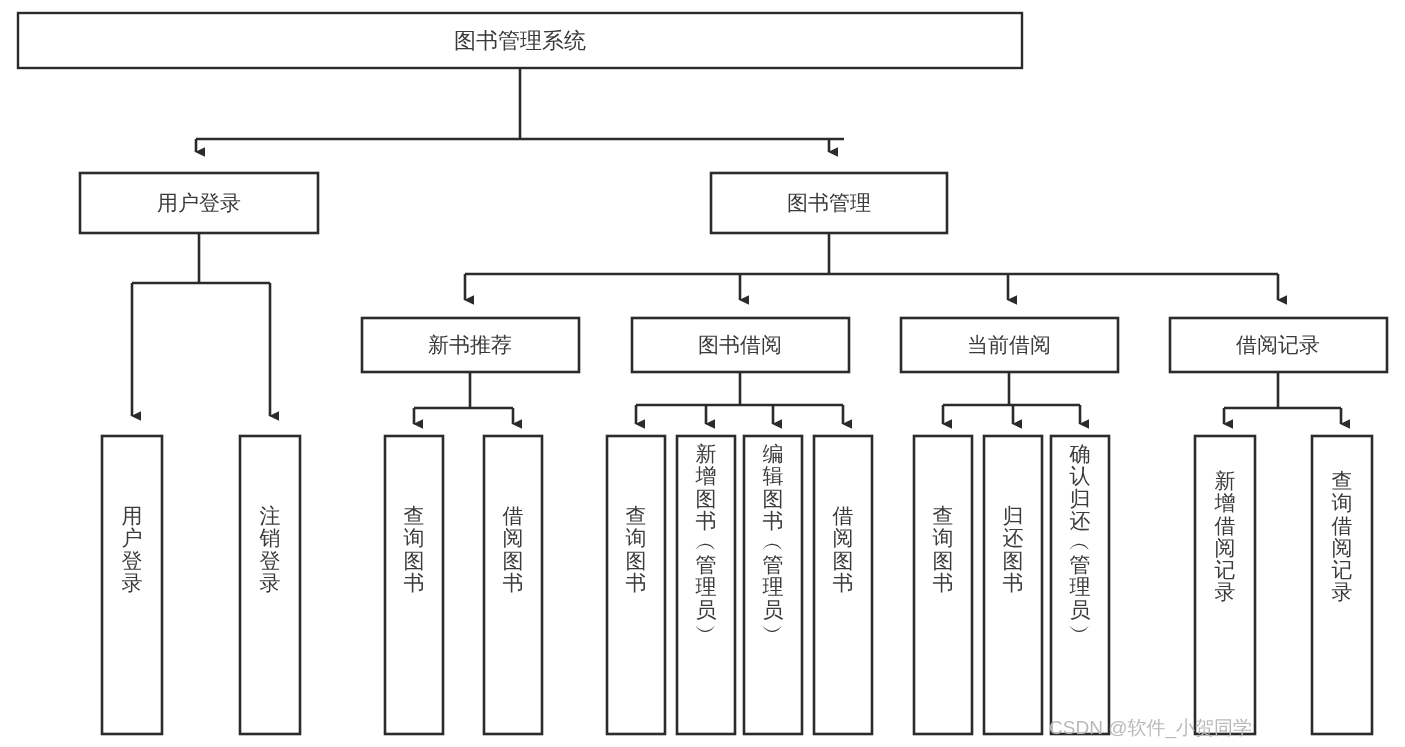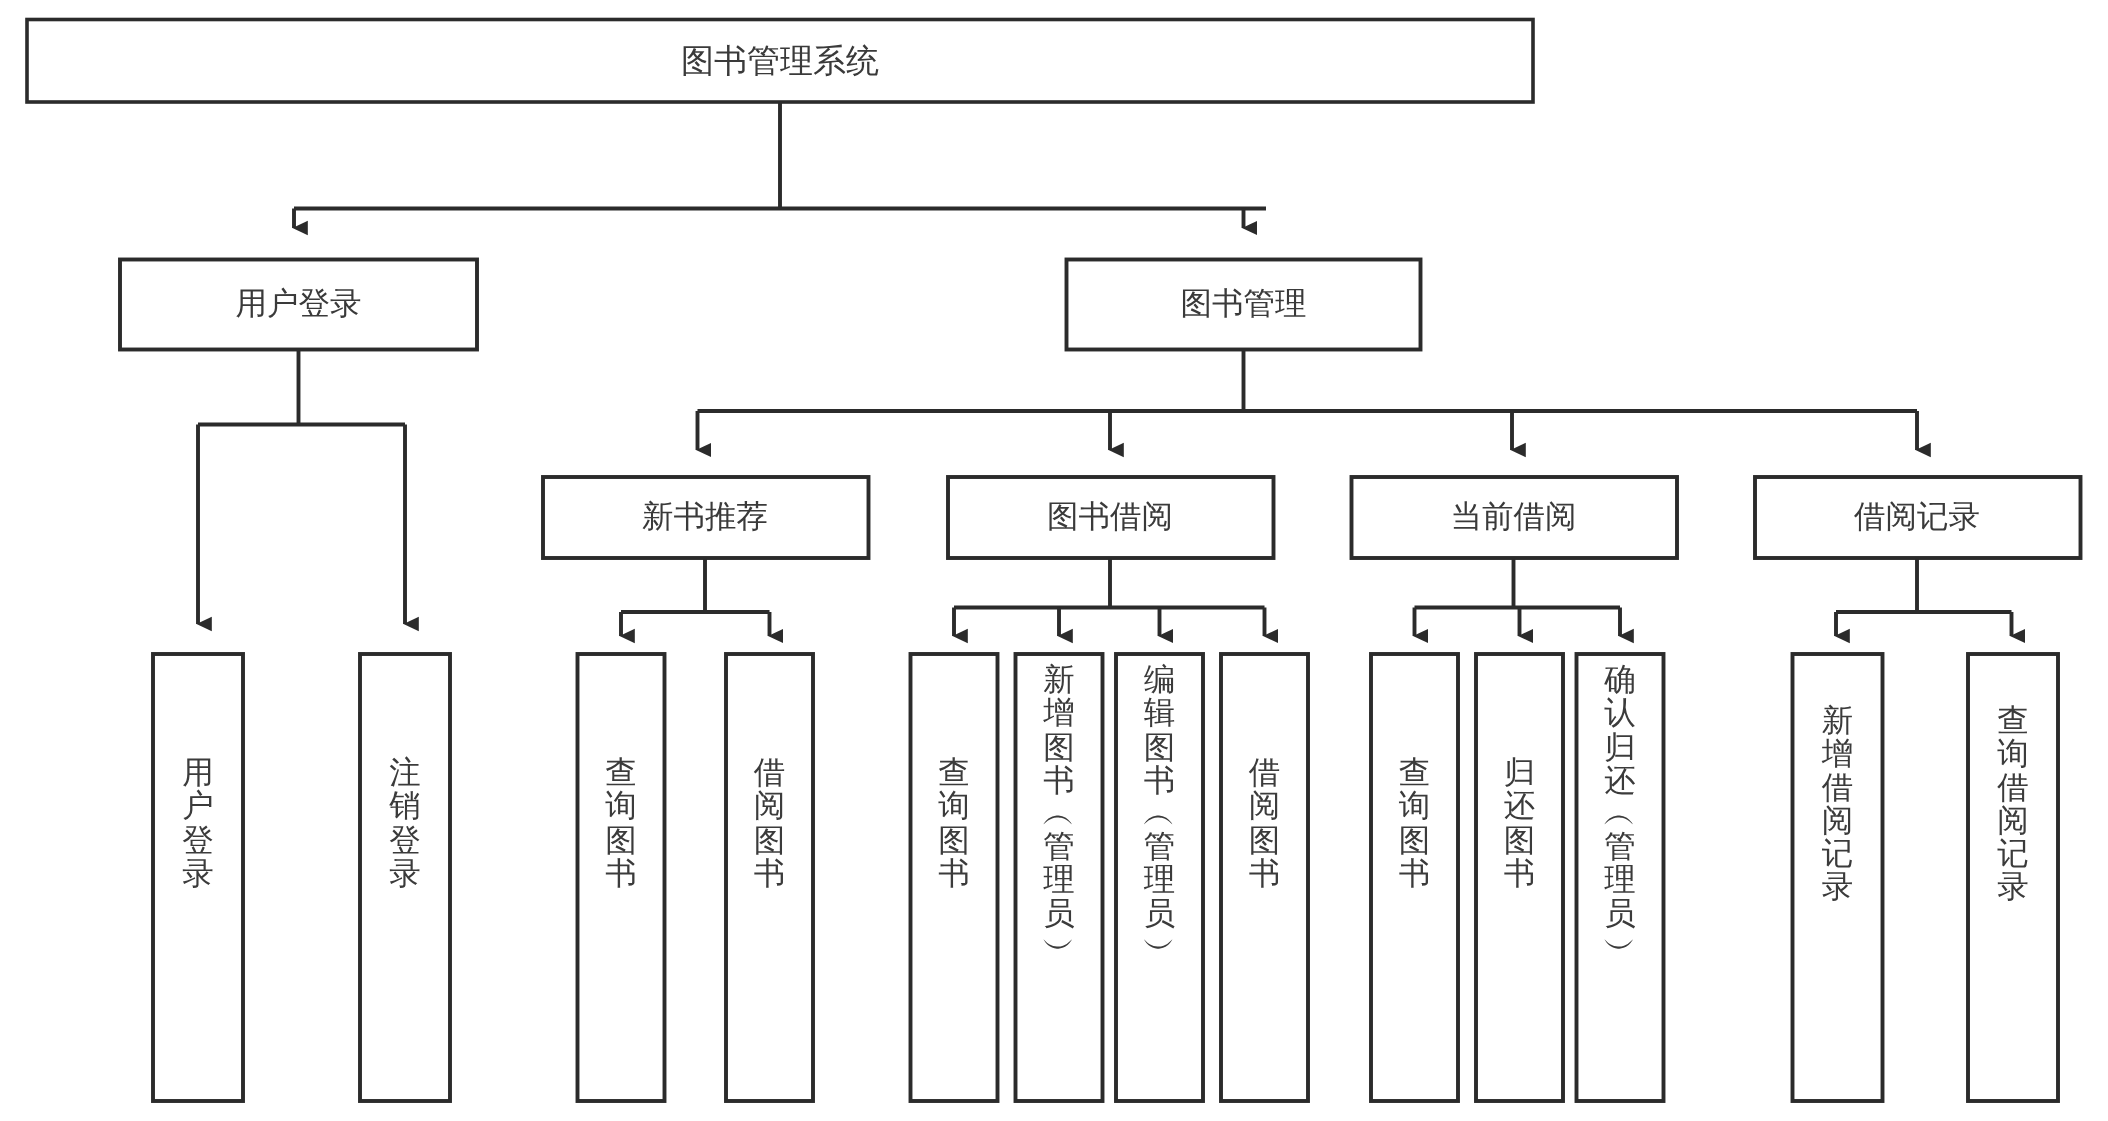--- a/index.html
+++ b/index.html
@@ -309,14 +309,15 @@
     </div>
   <div class="vtext-wrap" style="left:1312px; top:470px; width:60px;">
       <span>查</span>
       <span>询</span>
       <span>借</span>
       <span>阅</span>
       <span>记</span>
       <span>录</span>
     </div>
 
+  <div class="watermark">CSDN @软件_小贺同学</div>
 
 </div>
 
 </body></html>

